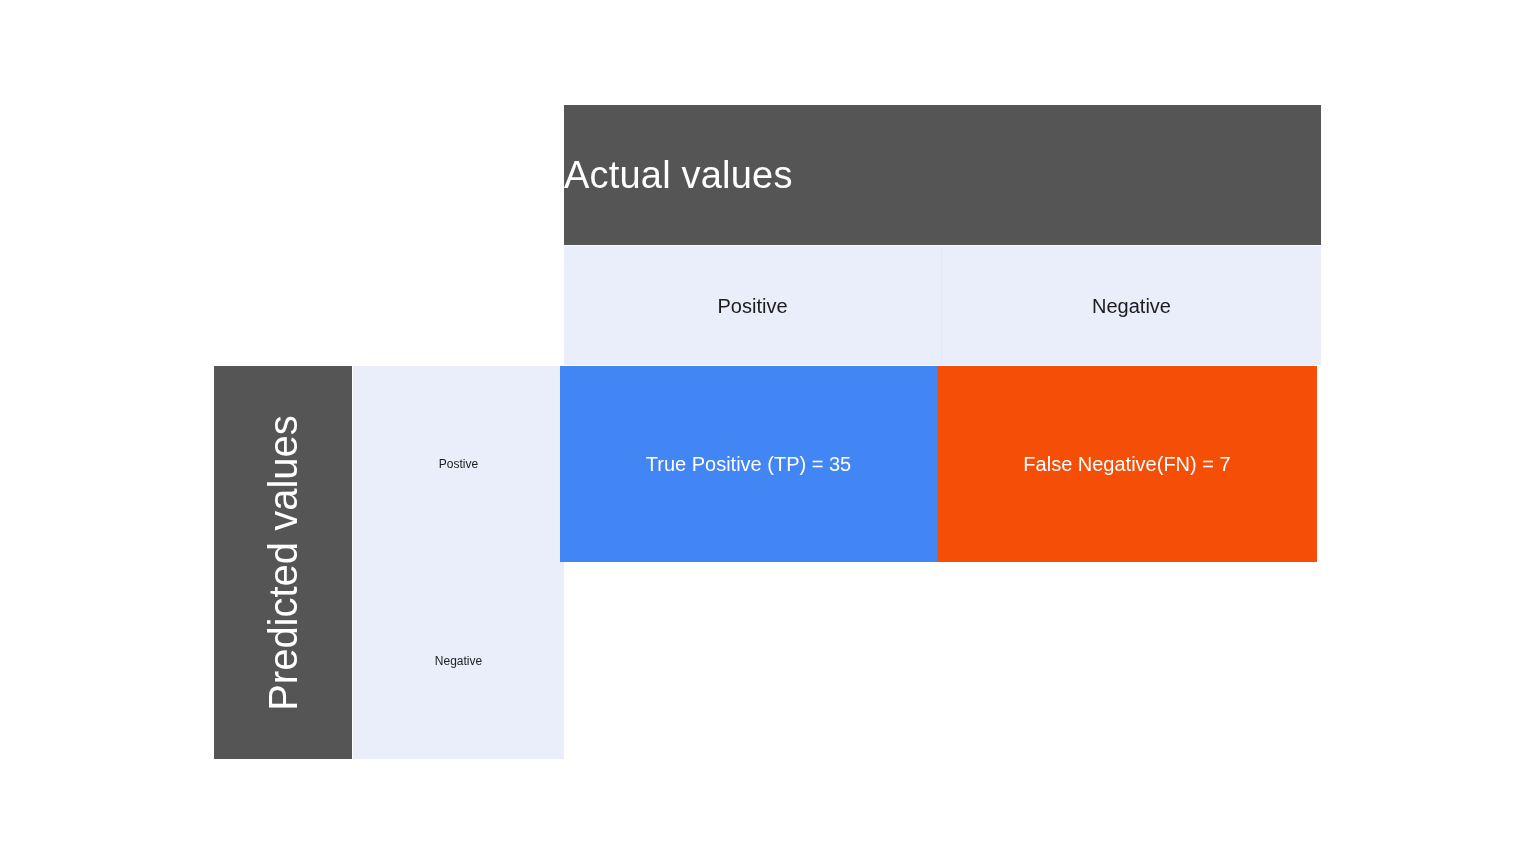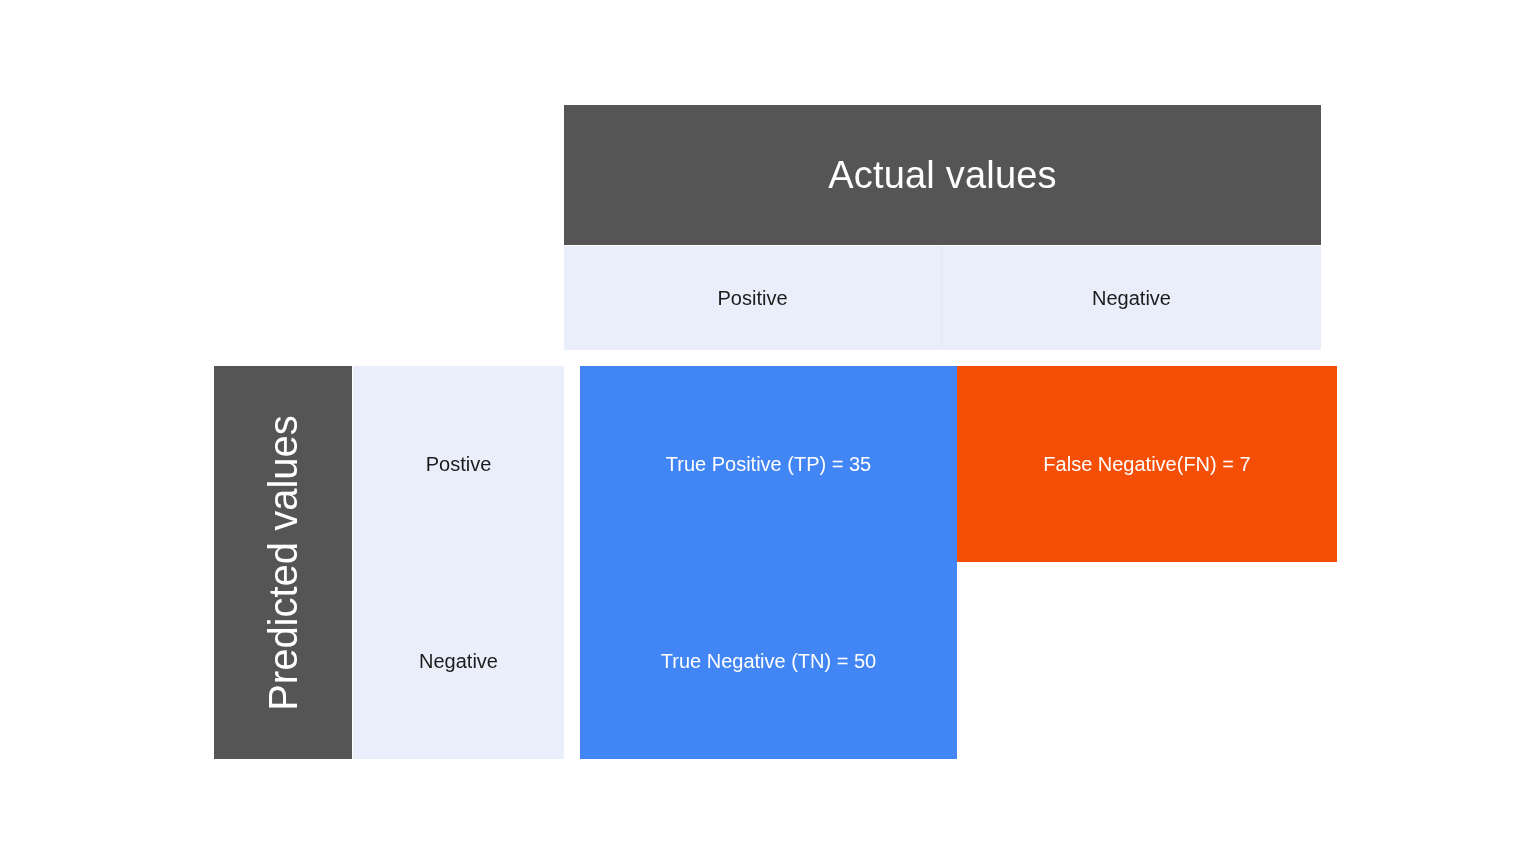--- a/index.html
+++ b/index.html
@@ -24,38 +24,38 @@
   
   .actual-header {
     position: absolute;
     left: 564px;
     top: 105px;
     width: 757px;
     height: 140px;
     background: #555555;
     display: flex;
     align-items: center;
-    justify-content: center;
+    justify-content: flex-start;
     box-sizing: border-box;
   }
   .actual-header-label {
     color: #ffffff;
     font-size: 38px;
     font-weight: 400;
     letter-spacing: 0.2px;
     line-height: 1;
   }
 
   
   .col-headers {
     position: absolute;
     left: 564px;
     top: 246px;
     width: 757px;
-    height: 104px;
+    height: 119px;
     display: flex;
   }
   .col-header-cell {
     background: #eaedfa;
     display: flex;
     align-items: center;
     justify-content: center;
     box-sizing: border-box;
   }
   .col-header-cell.pos { width: 377px; }
@@ -106,29 +106,29 @@
     background: #eaedfa;
     display: flex;
     align-items: center;
     justify-content: center;
     box-sizing: border-box;
   }
   .row-header-cell.pos { height: 196px; }
   .row-header-cell.neg { height: 197px; }
   .row-header-label {
     color: #1c1c1c;
-    font-size: 20px;
+    font-size: 12px;
     font-weight: 400;
     line-height: 1;
   }
 
   
   .matrix {
     position: absolute;
-    left: 580px;
+    left: 560px;
     top: 366px;
     width: 701px;
     height: 393px;
     display: grid;
     grid-template-columns: 377px 380px;
     grid-template-rows: 196px 197px;
   }
   .matrix-cell {
     display: flex;
     align-items: center;
@@ -176,18 +176,15 @@
     </div>
   </div>
 
   <div class="matrix">
     <div class="matrix-cell blue">
       <span class="matrix-cell-label">True Positive (TP) = 35</span>
     </div>
     <div class="matrix-cell orange">
       <span class="matrix-cell-label">False Negative(FN) = 7</span>
     </div>
-    <div class="matrix-cell blue">
-      <span class="matrix-cell-label">True Negative (TN) = 50</span>
-    </div>
   </div>
 
 </div>
 
 </body></html>

